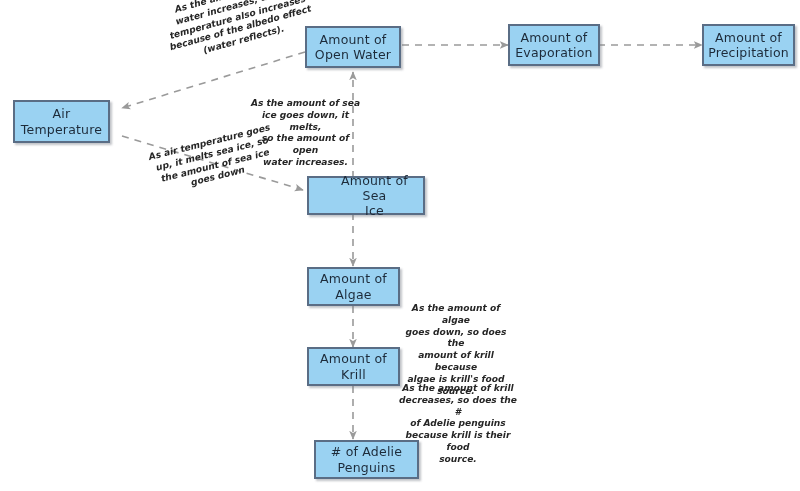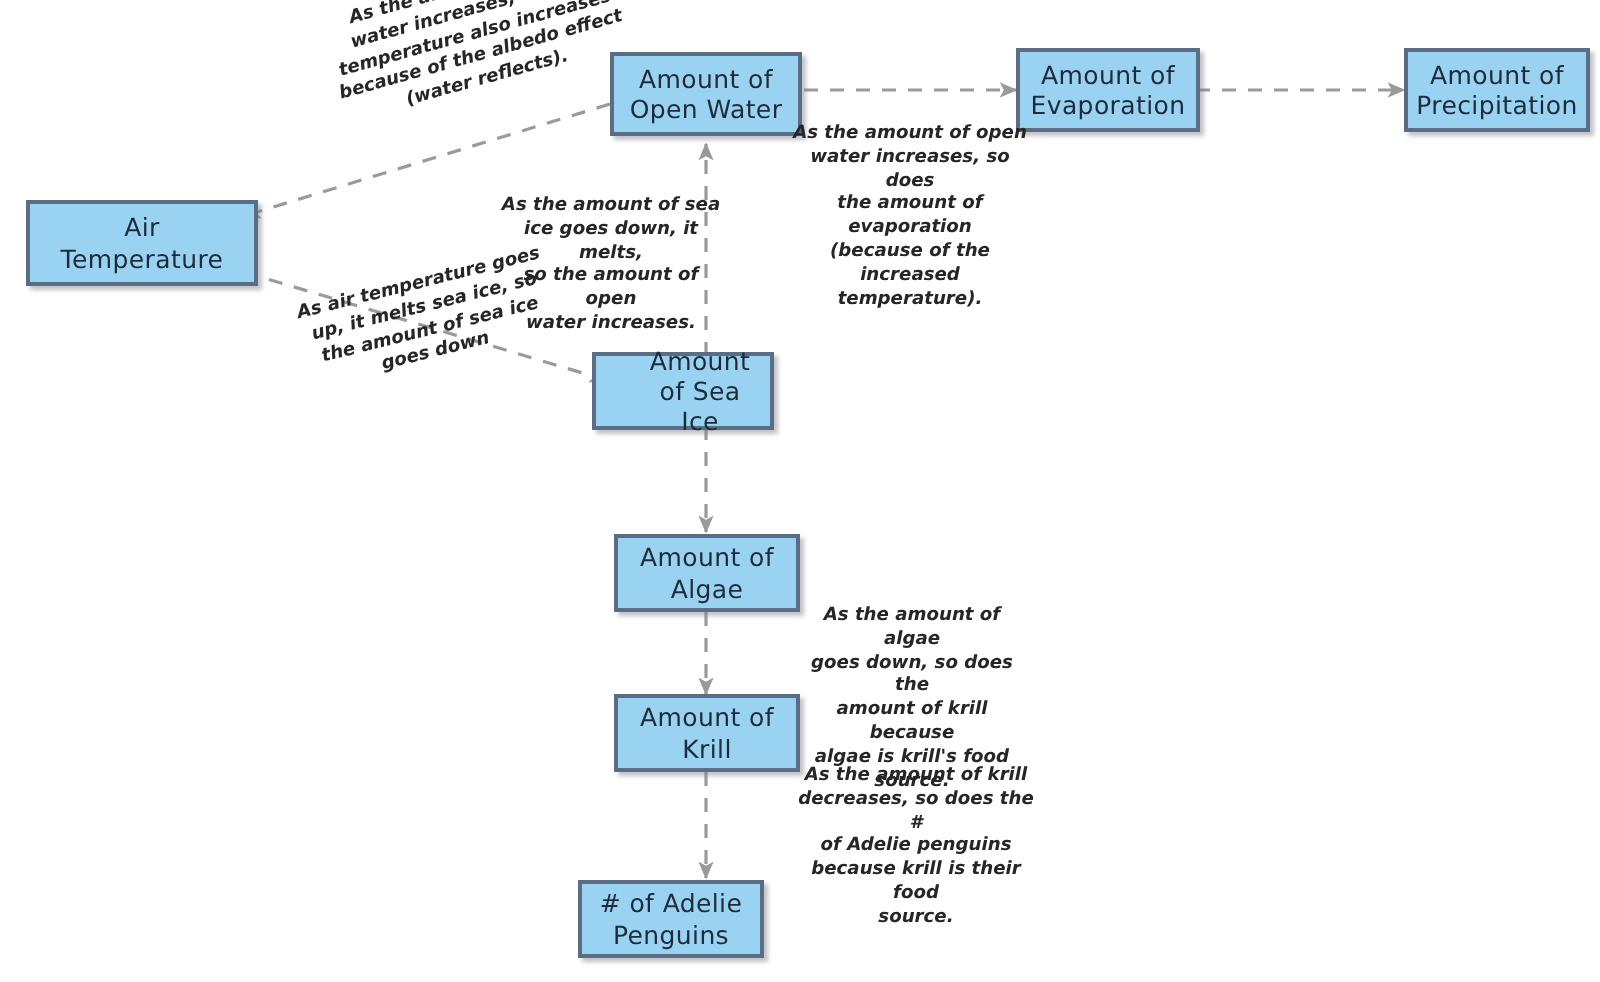--- a/index.html
+++ b/index.html
@@ -84,81 +84,76 @@
 
     <line x1="598" y1="45" x2="702" y2="45" stroke="#9a9a9a" stroke-width="1.6" stroke-dasharray="7,6" marker-end="url(#arrowhead)"></line>
 
     <line x1="353" y1="213" x2="353" y2="266" stroke="#9a9a9a" stroke-width="1.6" stroke-dasharray="7,6" marker-end="url(#arrowhead)"></line>
 
     <line x1="353" y1="306" x2="353" y2="347" stroke="#9a9a9a" stroke-width="1.6" stroke-dasharray="7,6" marker-end="url(#arrowhead)"></line>
 
     <line x1="353" y1="386" x2="353" y2="439" stroke="#9a9a9a" stroke-width="1.6" stroke-dasharray="7,6" marker-end="url(#arrowhead)"></line>
   </svg>
 
-  <div class="node-box" style="left:13px; top:100px; width:116px; height:43px;">
+  <div class="node-box" style="left:13px; top:100px; width:97px; height:43px;">
     <span class="node-label">Air
 Temperature</span>
   </div>
 
   <div class="node-box" style="left:305px; top:26px; width:96px; height:42px;">
     <span class="node-label">Amount of
 Open Water</span>
   </div>
 
   <div class="node-box" style="left:508px; top:24px; width:92px; height:42px;">
     <span class="node-label">Amount of
 Evaporation</span>
   </div>
 
   <div class="node-box" style="left:702px; top:24px; width:93px; height:42px;">
     <span class="node-label">Amount of
 Precipitation</span>
   </div>
 
-  <div class="node-box" style="left:296px; top:176px; width:91px; height:39px;padding-left:20px;">
+  <div class="node-box" style="left:307px; top:176px; width:118px; height:39px;padding-left:20px;">
     <span class="node-label">Amount of Sea
 Ice</span>
   </div>
 
   <div class="node-box" style="left:307px; top:267px; width:93px; height:39px;">
     <span class="node-label">Amount of
 Algae</span>
   </div>
 
   <div class="node-box" style="left:307px; top:347px; width:93px; height:39px;">
     <span class="node-label">Amount of
 Krill</span>
   </div>
 
-  <div class="node-box" style="left:289px; top:440px; width:93px; height:39px;">
+  <div class="node-box" style="left:314px; top:440px; width:105px; height:39px;">
     <span class="node-label"># of Adelie
 Penguins</span>
   </div>
 
   <div class="edge-label rot-up" style="left:148px; top:12px; width:170px; transform: rotate(-15.5deg);">As the amount of open
 water increases, the air
 temperature also increases
 because of the albedo effect
 (water reflects).</div>
 
   <div class="edge-label rot-up" style="left:133px; top:156px; width:155px; transform: rotate(-14deg);">As air temperature goes
 up, it melts sea ice, so
 the amount of sea ice
 goes down</div>
 
   <div class="edge-label" style="left:249px; top:98px; width:113px;">As the amount of sea
 ice goes down, it melts,
 so the amount of open
 water increases.</div>
 
-  <div class="edge-label" style="left:396px; top:62px; width:118px;">As the amount of open
-water increases, so does
-the amount of evaporation
-(because of the increased
-temperature).</div>
 
 
 
   <div class="edge-label" style="left:399px; top:303px; width:114px;font-style:italic;">As the amount of algae
 goes down, so does the
 amount of krill because
 algae is krill's food
 source.</div>
 
   <div class="edge-label" style="left:398px; top:383px; width:120px;">As the amount of krill

